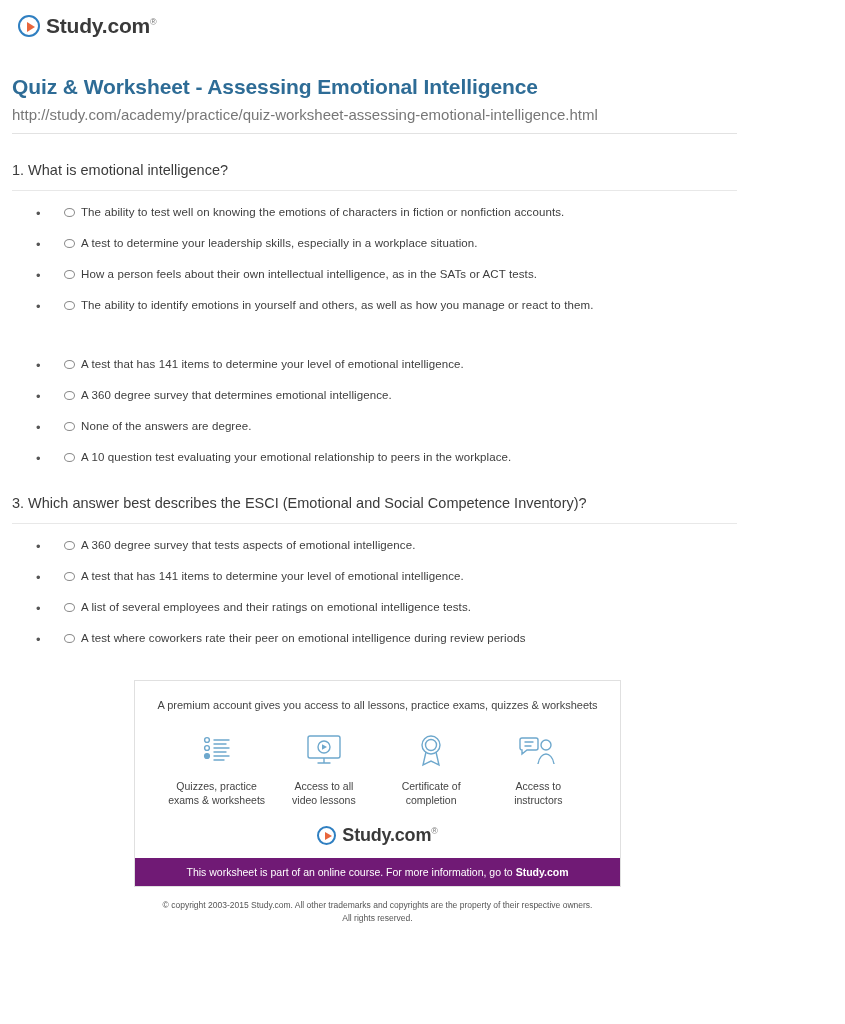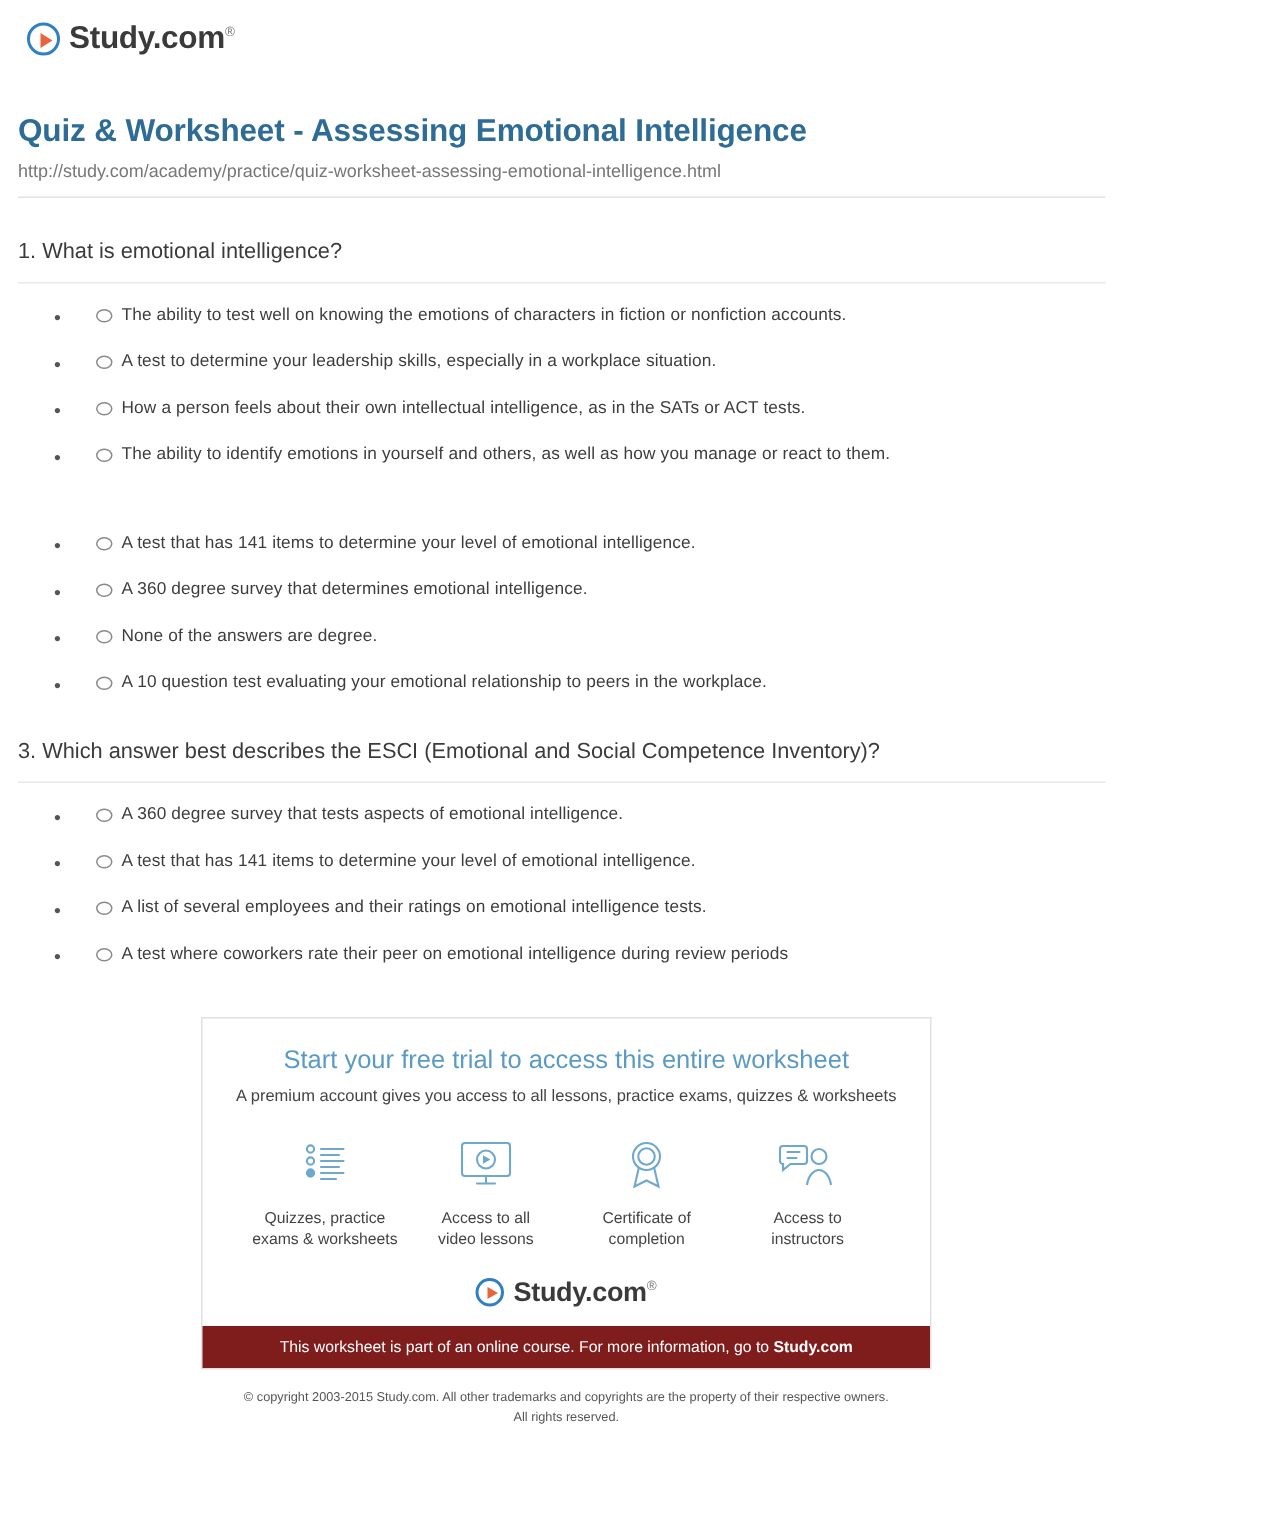--- a/index.html
+++ b/index.html
@@ -71,21 +71,21 @@
     border-bottom: 1px solid #e2e2e2;
   }
   .doc-title {
     font-size: 21px;
     font-weight: bold;
     color: #2e6c96;
     margin: 0 0 7px 0;
     letter-spacing: -0.1px;
   }
   .doc-url {
-    font-size: 12px;
+    font-size: 15px;
     color: #777777;
     word-break: break-all;
   }
 
   
   .questions {
     margin: 0 18px 16px 12px;
   }
   .question {
     margin-top: 28px;
@@ -184,21 +184,21 @@
   }
   .promo-logo .logo-text { font-size: 18px; }
   .promo-logo .logo-mark { width: 19px; height: 19px; }
   .promo-logo .logo-mark::after {
     left: 6px; top: 3.5px;
     border-left: 7px solid #e8663c;
     border-top: 4.5px solid transparent;
     border-bottom: 4.5px solid transparent;
   }
   .promo-bar {
-    background: #7f1d1d;
+    background: #701a75;
     color: #ffffff;
     font-size: 10.5px;
     padding: 8px 0;
   }
   .promo-bar b { color: #ffffff; }
 
   
   .footer {
     text-align: center;
     font-size: 8.5px;
@@ -300,21 +300,20 @@
           <span class="radio"></span>
           <span class="answer-text">A test where coworkers rate their peer on emotional intelligence during review periods</span>
         </li>
       </ul>
     </div>
 
   </div>
 
   <div class="promo-wrap">
     <div class="promo">
-      <div class="promo-title">Start your free trial to access this entire worksheet</div>
       <div class="promo-sub">A premium account gives you access to all lessons, practice exams, quizzes &amp; worksheets</div>
 
       <div class="features">
         <div class="feature">
           <div class="feature-icon">
             <svg width="36" height="32" viewBox="0 0 36 32" fill="none" stroke="#6ea8cd" stroke-width="1.4">
               <circle cx="8" cy="6" r="2.4"></circle>
               <circle cx="8" cy="14" r="2.4"></circle>
               <circle cx="8" cy="22" r="2.4" fill="#6ea8cd"></circle>
               <path d="M15 6 h15 M15 10 h12 M15 14 h15 M15 18 h12 M15 22 h15 M15 26 h10" stroke-linecap="round"></path>

